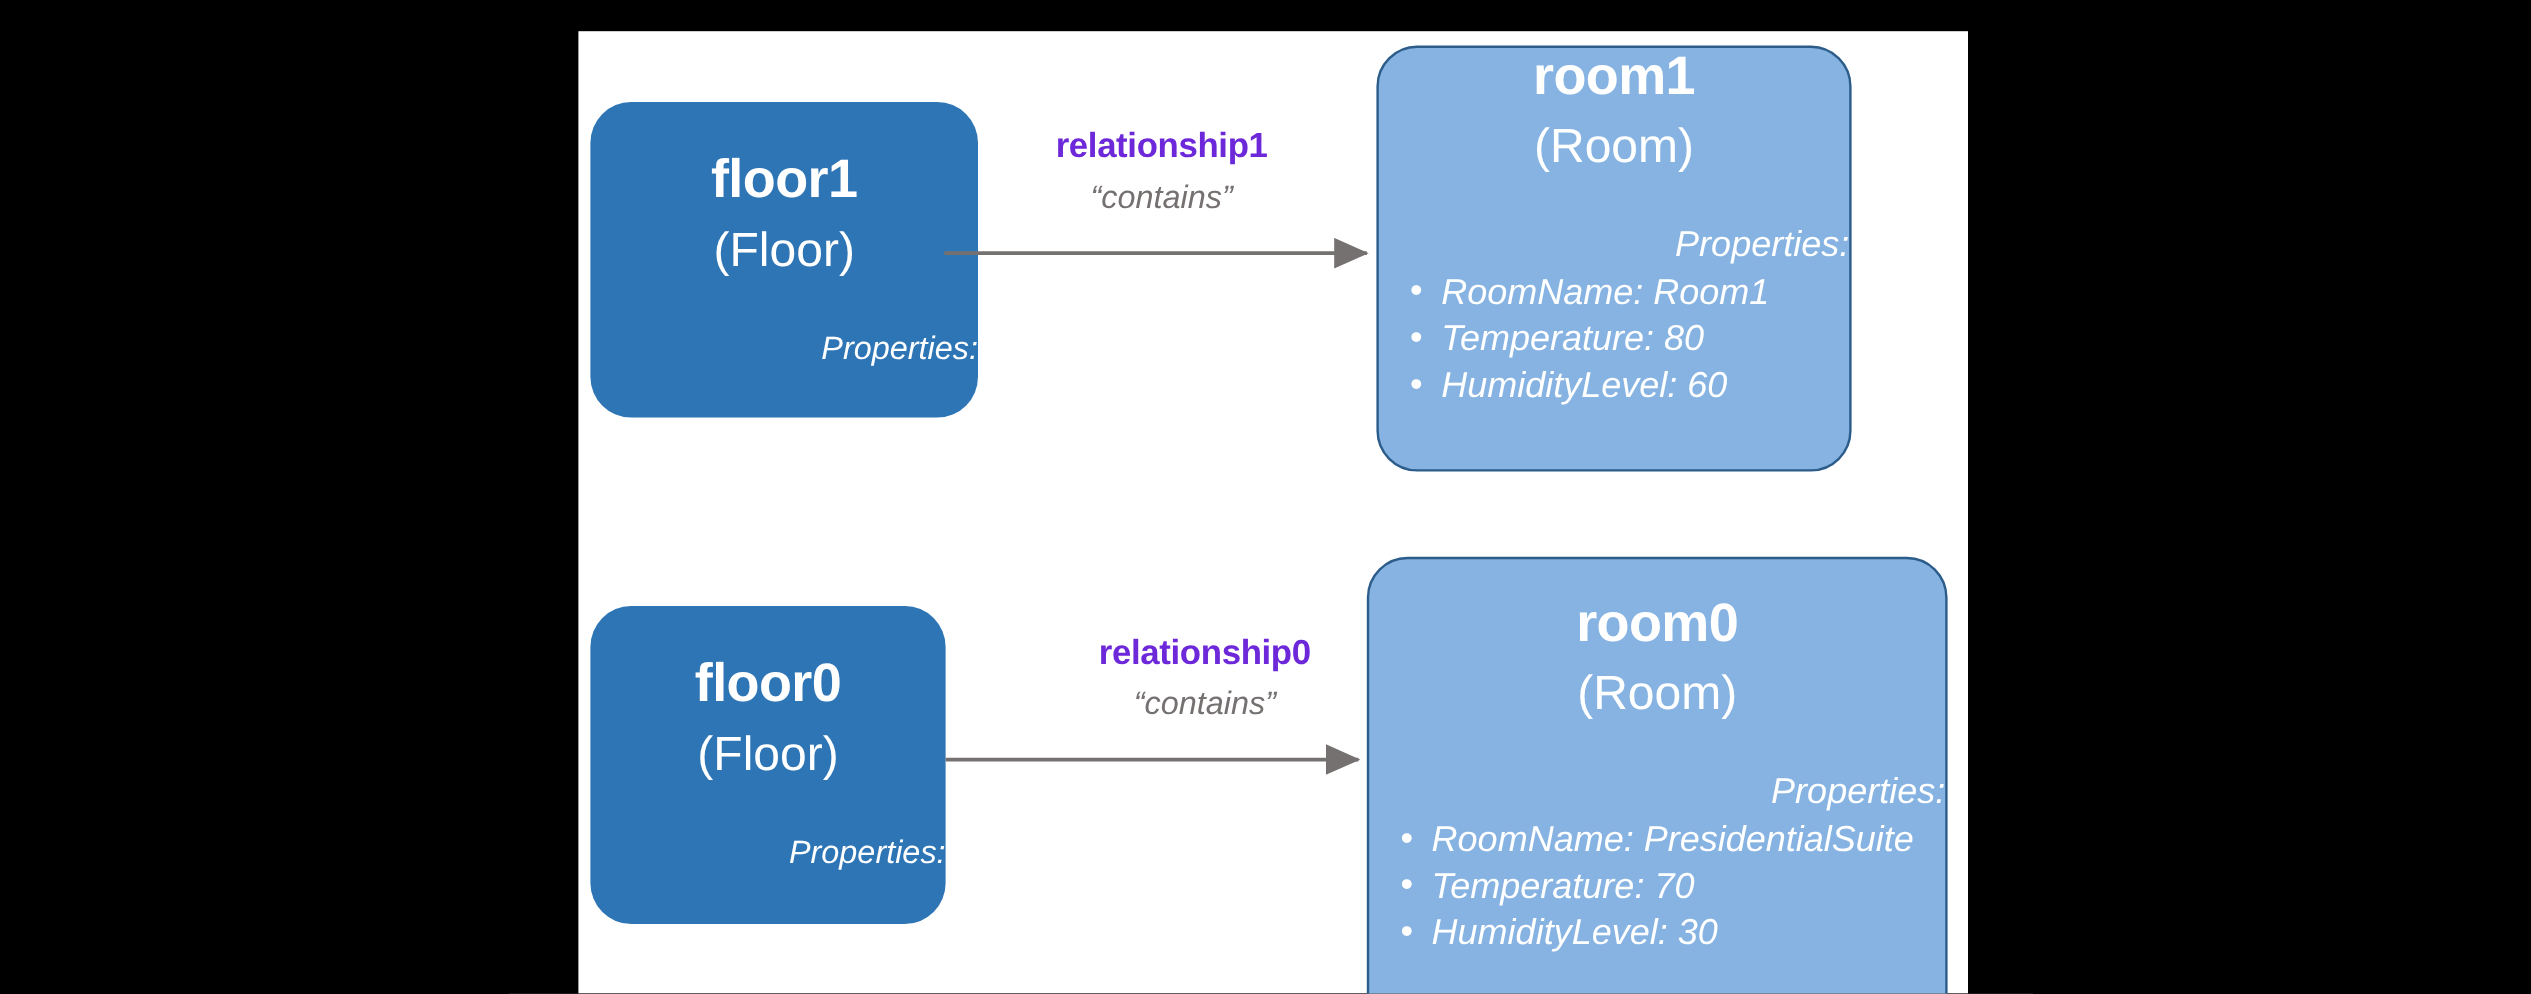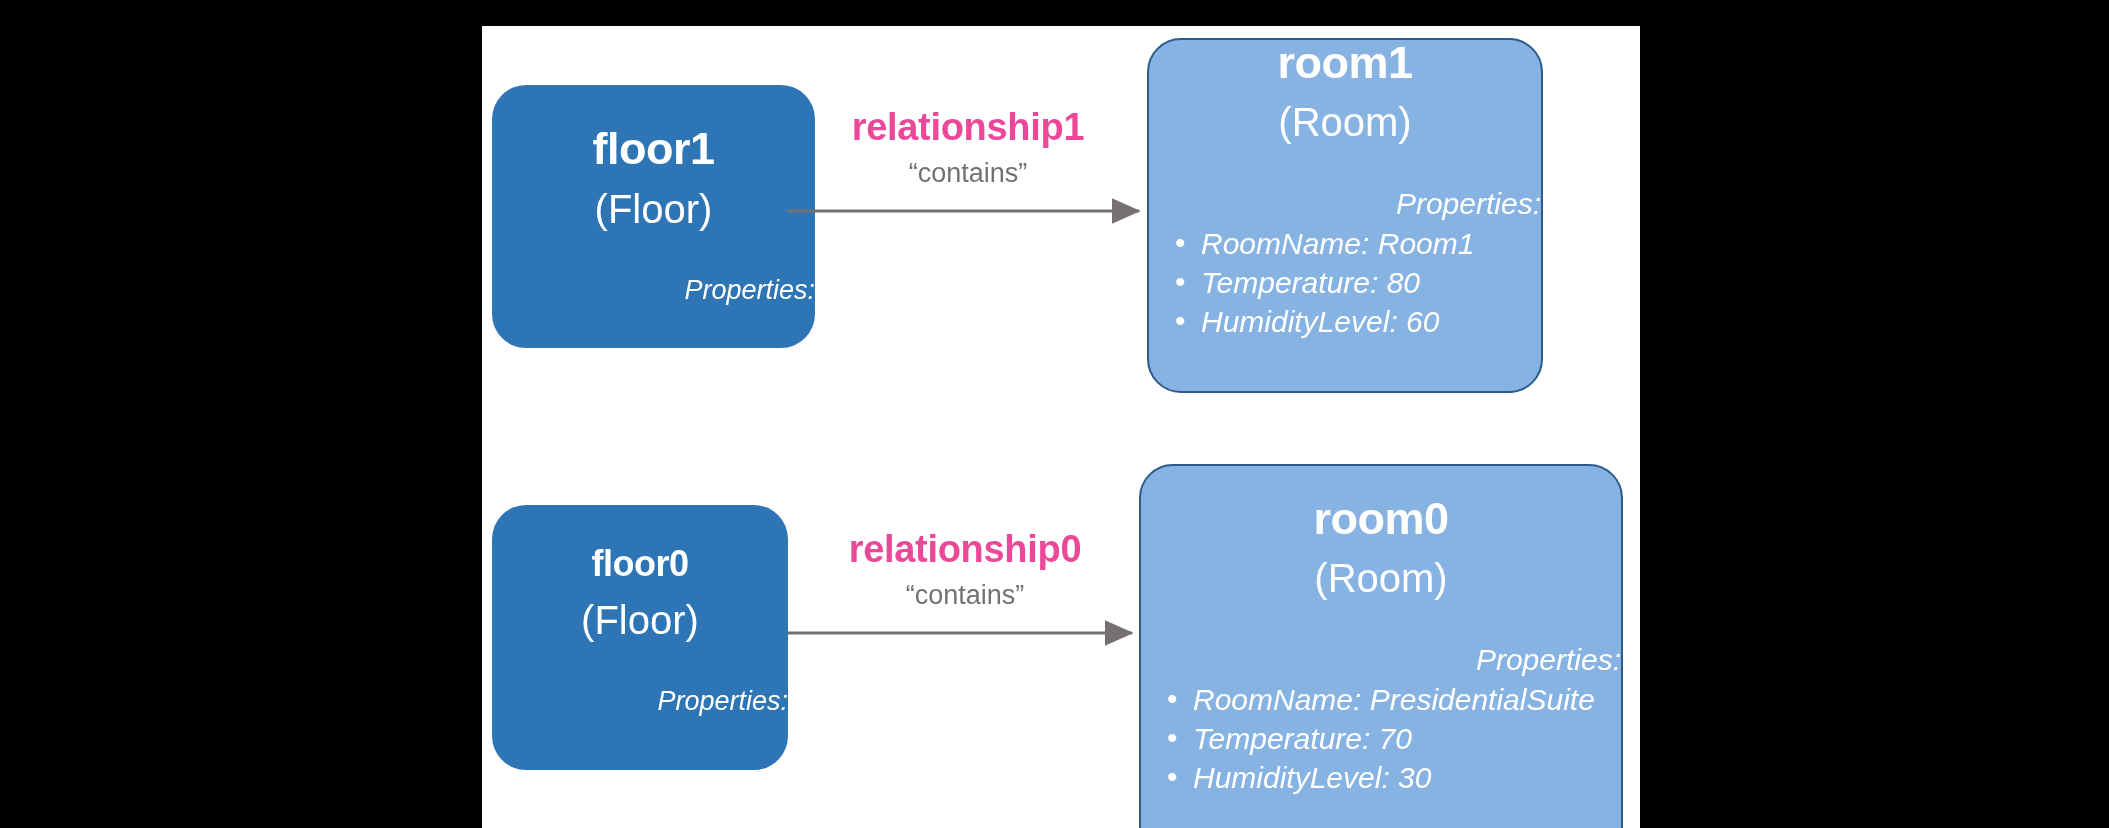--- a/index.html
+++ b/index.html
@@ -101,21 +101,21 @@
   #node-floor1 .node-type  { font-size: 40px; margin-top: 18px; }
   #node-floor1 .props-label { font-size: 27px; margin-top: 47px; margin-left: 26px; }
 
   
   #node-floor0 {
     left: 492px;
     top: 505px;
     width: 296px;
     height: 265px;
   }
-  #node-floor0 .node-title { font-size: 36px; margin-top: 41px; }
+  #node-floor0 .node-title { font-size: 45px; margin-top: 41px; }
   #node-floor0 .node-type  { font-size: 40px; margin-top: 18px; }
   #node-floor0 .props-label { font-size: 27px; margin-top: 47px; margin-left: 26px; }
 
   
   #node-room1 {
     left: 1147px;
     top: 38px;
     width: 396px;
     height: 355px;
   }
@@ -144,30 +144,31 @@
     overflow: visible;
   }
   #edge1-svg { left: 787px; top: 196px; width: 362px; height: 30px; }
   #edge0-svg { left: 788px; top: 618px; width: 354px; height: 30px; }
 
   .edge-label-group {
     position: absolute;
     text-align: center;
   }
   #edge1-label { left: 787px; top: 108px; width: 362px; }
-  #edge0-label { left: 788px; top: 530px; width: 354px; }
+  #edge0-label { left: 788px; top: 530px; width: 354px; padding-left: 39px; }
 
   .edge-name {
     font-weight: bold;
-    font-size: 38px;
-    color: #ec4899;
+    font-size: 29px;
+    color: #6d28d9;
     line-height: 1;
     letter-spacing: -0.3px;
   }
   .edge-kind {
+    font-style: italic;
     font-size: 27px;
     color: #767171;
     line-height: 1;
     margin-top: 14px;
   }
 </style>
 </head>
 <body>
 
 <div id="stage">

